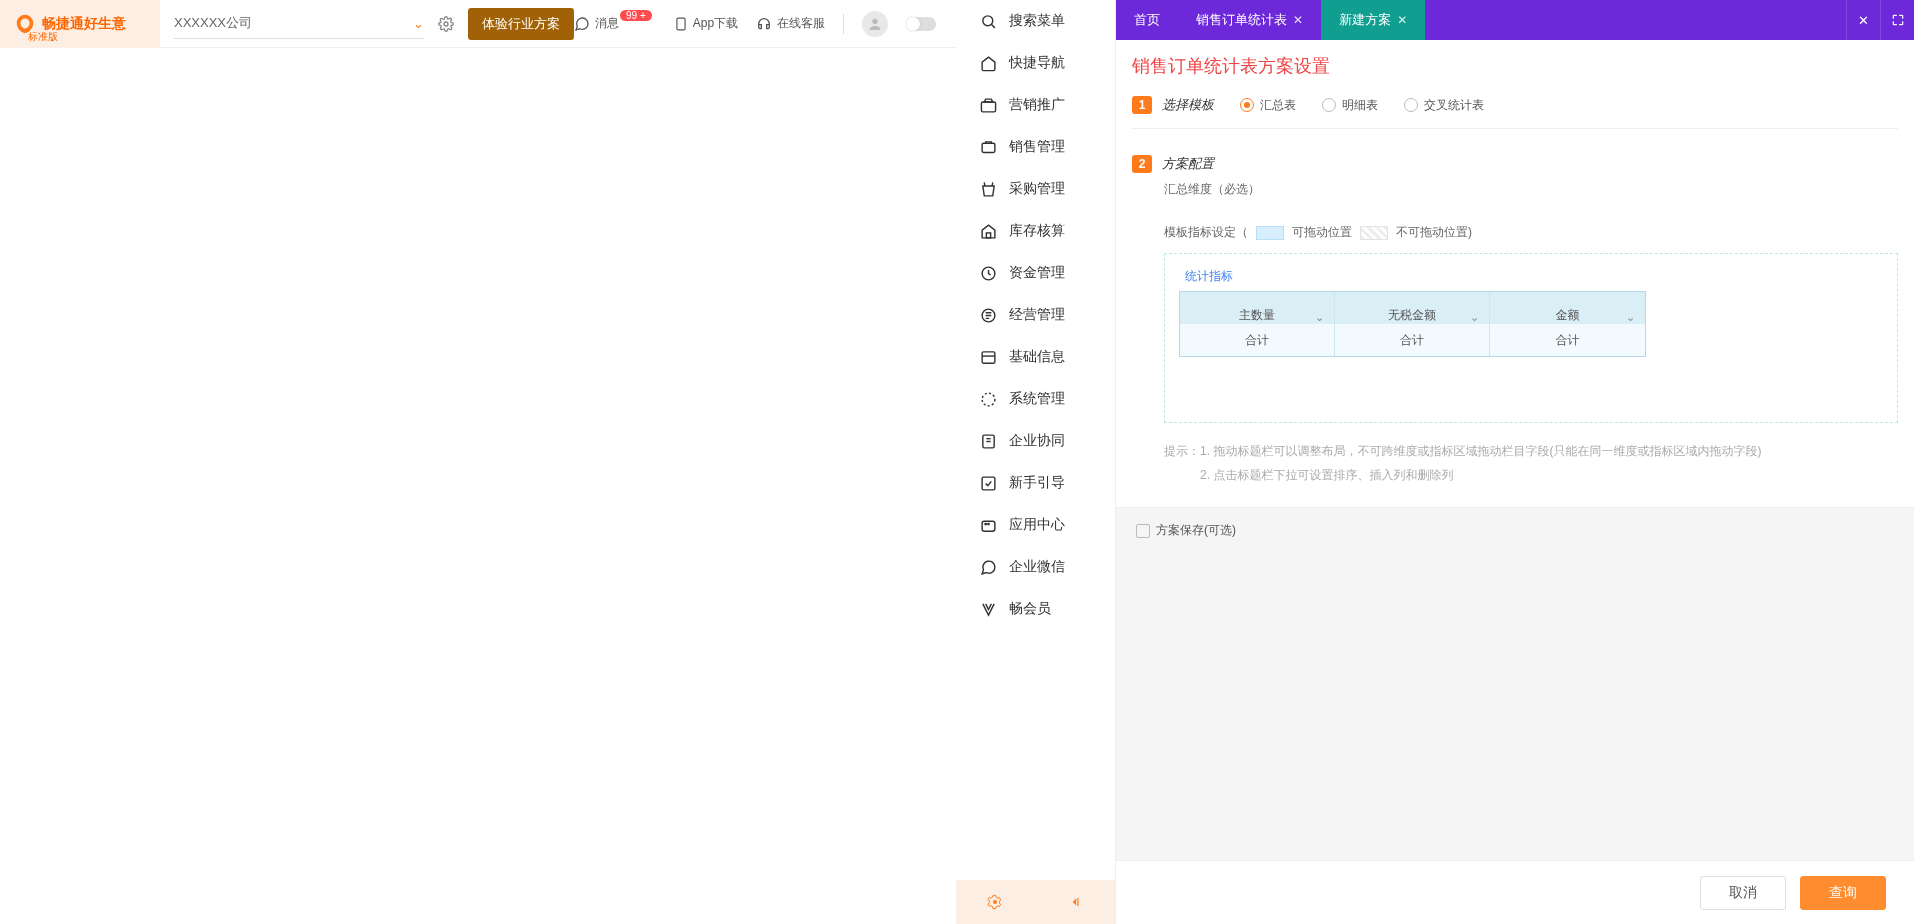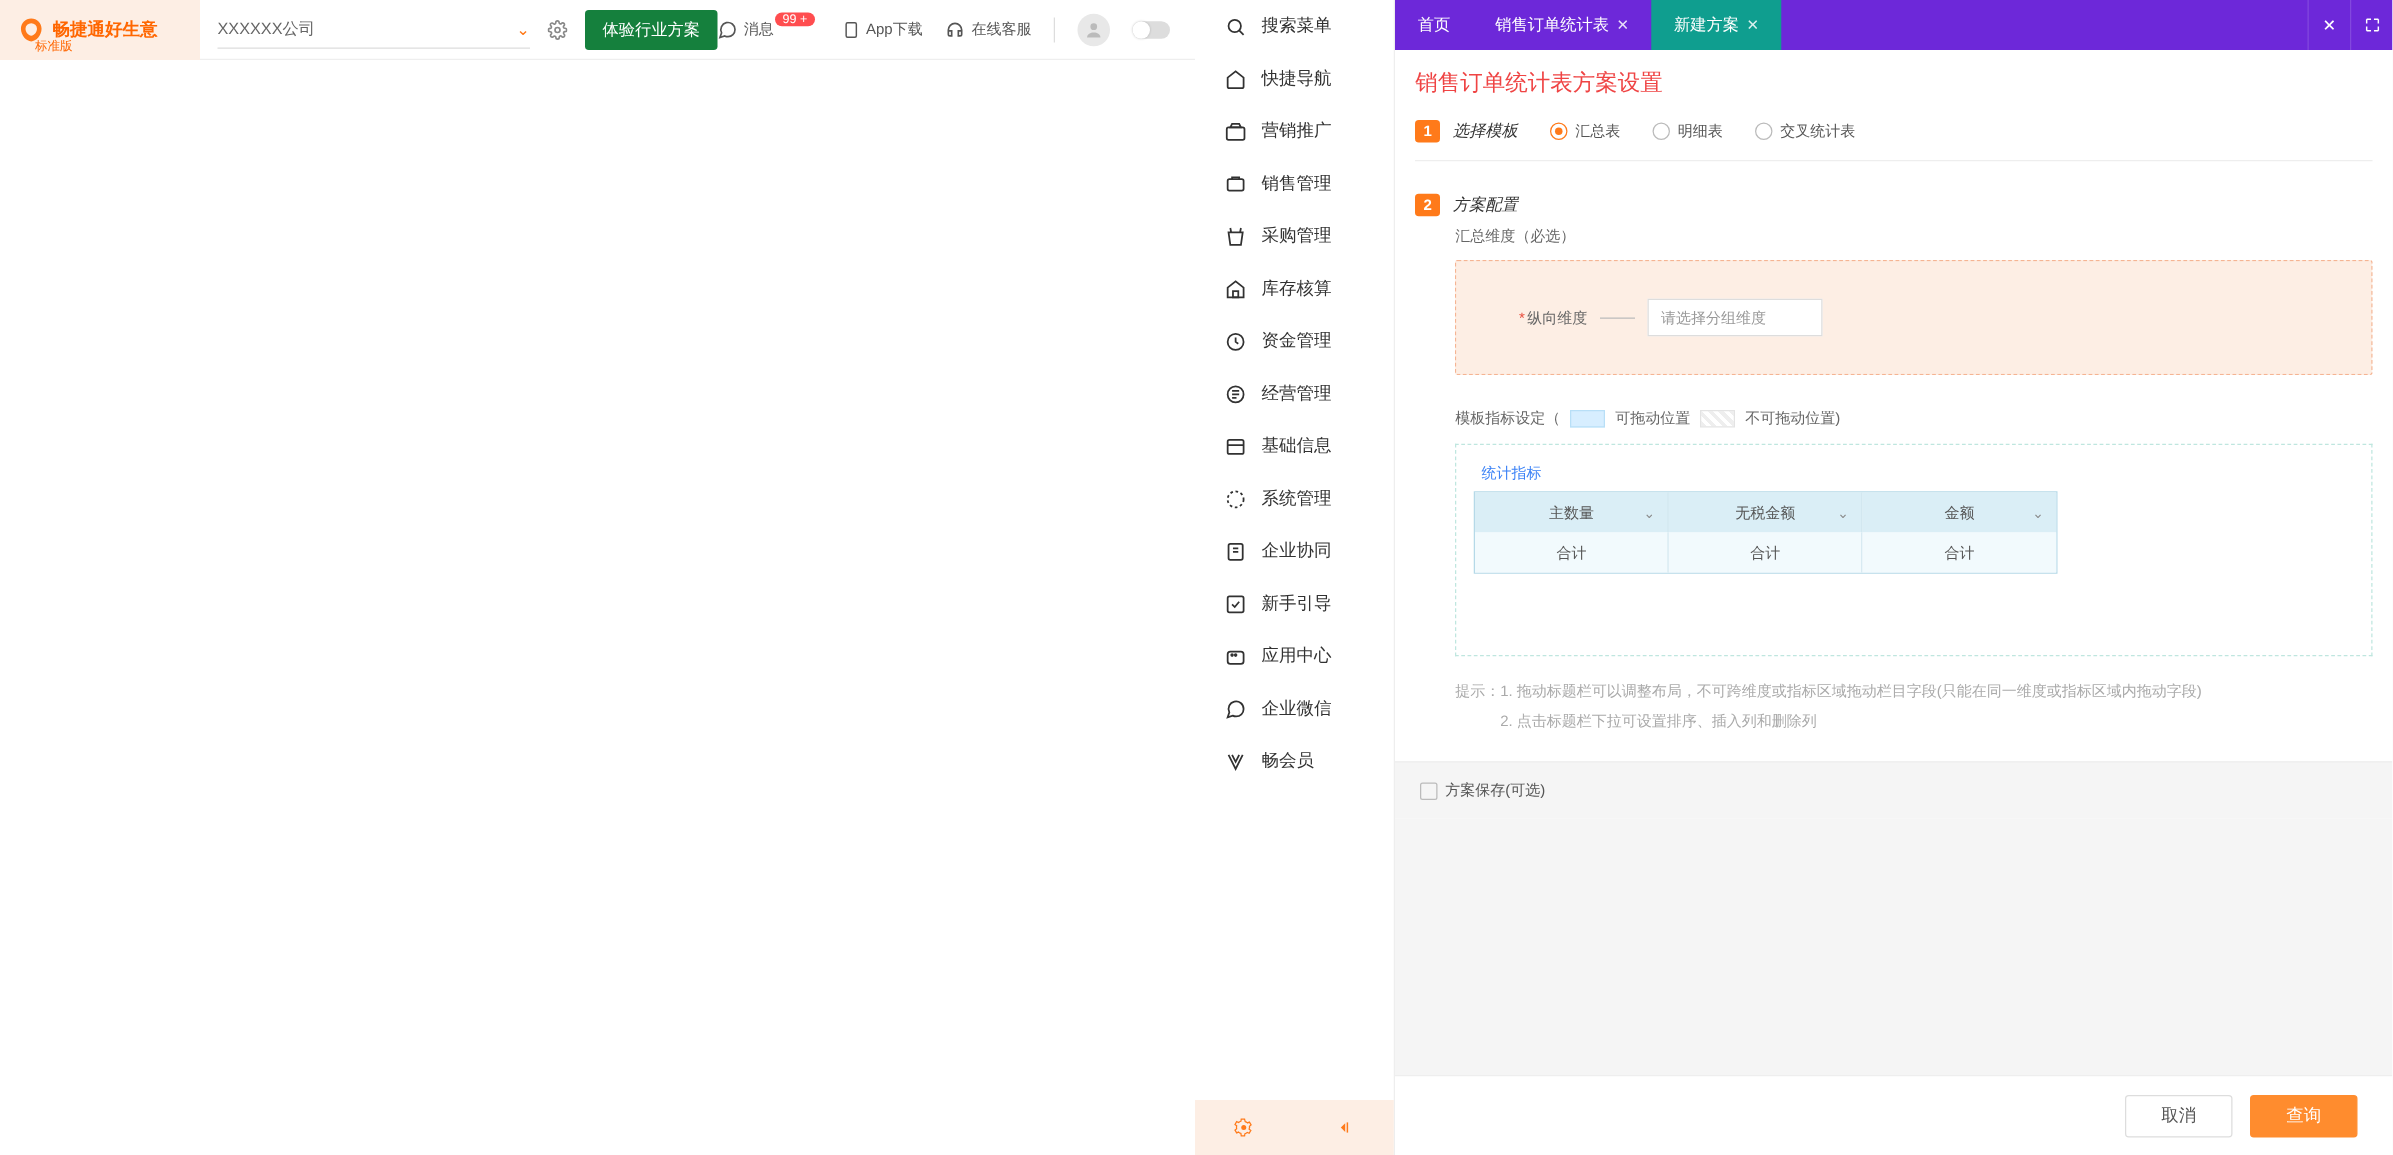--- a/index.html
+++ b/index.html
@@ -7,21 +7,21 @@
 .app { display: flex; height: 100vh; width: 100vw; }
 
 
 .topbar { display: flex; align-items: center; height: 48px; border-bottom: 1px solid #eee; }
 .logo-area { width: 160px; height: 48px; background: #fdeee4; display: flex; align-items: center; padding-left: 14px; gap: 6px; }
 .logo-icon { width: 22px; height: 22px; }
 .logo-text { font-size: 14px; color: #f60; font-weight: 600; }
 .logo-sub { font-size: 10px; color: #f60; position: absolute; left: 28px; top: 30px; font-family: Liberation Serif, serif; }
 .company-select { width: 250px; margin-left: 14px; height: 30px; border-bottom: 1px solid #ddd; display: flex; align-items: center; justify-content: space-between; color: #666; cursor: pointer; }
 .gear { margin: 0 14px; color: #888; cursor: pointer; }
-.primary-btn { background: #15803d; color: #fff; border: none; padding: 7px 14px; border-radius: 3px; font-size: 13px; cursor: pointer; }
+.primary-btn { background: #a16207; color: #fff; border: none; padding: 7px 14px; border-radius: 3px; font-size: 13px; cursor: pointer; }
 .topbar-right { margin-left: auto; display: flex; align-items: center; gap: 18px; padding-right: 20px; color: #555; }
 .tb-item { display: flex; align-items: center; gap: 5px; cursor: pointer; font-size: 12px; }
 .badge { background: #ff4d4f; color: #fff; border-radius: 9px; padding: 0 6px; font-size: 10px; position: relative; top: -8px; left: -4px; }
 .divider-v { width: 1px; height: 20px; background: #ddd; }
 .avatar { width: 26px; height: 26px; background: #e8e8e8; border-radius: 50%; display: flex; align-items: center; justify-content: center; color: #bbb; }
 .toggle { width: 30px; height: 14px; background: #ddd; border-radius: 8px; position: relative; cursor: pointer; }
 .toggle::after { content: ""; position: absolute; width: 14px; height: 14px; background: #fff; border-radius: 50%; left: 0; top: 0; box-shadow: 0 0 2px rgba(0,0,0,.2); }
 
 
 .body { display: flex; flex: 1; min-height: 0; }
@@ -66,21 +66,21 @@
 .indicator-line { margin: 26px 0 12px 32px; display: flex; align-items: center; gap: 8px; font-size: 12px; color: #666; }
 .sw-draggable { width: 28px; height: 14px; background: #d7eeff; border: 1px solid #b8dff7; display: inline-block; }
 .sw-not { width: 28px; height: 14px; background: repeating-linear-gradient(45deg, #eee, #eee 3px, #fff 3px, #fff 6px); border: 1px solid #e3e3e3; display: inline-block; }
 
 .metrics-panel { margin: 0 0 0 32px; border: 1px dashed #bfe6df; padding: 14px; min-height: 170px; }
 .metric-caption { color: #3b82f6; font-size: 12px; margin-bottom: 6px; padding-left: 6px; }
 .metric-table { border: 1px solid #b5d9e8; display: inline-block; }
 .metric-row { display: flex; }
 .metric-cell { width: 155px; height: 32px; display: flex; align-items: center; justify-content: center; font-size: 12px; color: #555; position: relative; border-right: 1px solid #cfe5ee; }
 .metric-cell:last-child { border-right: none; }
-.metric-row.header .metric-cell { background: #daeef6; font-weight: 500; cursor: move; }
+.metric-row.header .metric-cell { background: #daeef6; font-weight: 500; cursor: move; align-items: flex-end; }
 .metric-row.body .metric-cell { background: #f2fafd; }
 .chev { position: absolute; right: 10px; color: #888; font-size: 11px; cursor: pointer; }
 
 .hints { margin: 16px 0 20px 32px; font-size: 12px; color: #aaa; line-height: 2; }
 
 .save-row { padding: 14px 20px; background: #f5f5f5; display: flex; align-items: center; gap: 6px; border-top: 1px solid #eee; }
 .chk { width: 14px; height: 14px; border: 1px solid #bbb; border-radius: 2px; display: inline-block; cursor: pointer; }
 .save-row .lbl { font-size: 12px; color: #555; }
 
 .footer-btns { margin-top: auto; height: 64px; display: flex; align-items: center; justify-content: flex-end; gap: 14px; padding: 0 28px; background: #fff; border-top: 1px solid #eee; }
@@ -354,31 +354,20 @@
             </div>
           </div>
 
           <div class="step-row step2" style="border-bottom:none;padding-bottom:0">
             <span class="step-num">2</span>
             <span class="step-title">方案配置</span>
           </div>
 
           <div class="sub-label">汇总维度（必选）</div>
 
-          <div class="orange-panel">
-            <div class="field-row">
-              <span class="field-label">
-                <span class="req">*</span><span>纵向维度</span>
-              </span>
-              <span class="hr-dash"></span>
-              <div class="field-input">
-                <span>请选择分组维度</span>
-              </div>
-            </div>
-          </div>
 
           <div class="indicator-line">
             <span>模板指标设定（</span>
             <span class="sw-draggable"></span>
             <span>可拖动位置</span>
             <span class="sw-not"></span>
             <span>不可拖动位置)</span>
           </div>
 
           <div class="metrics-panel">

